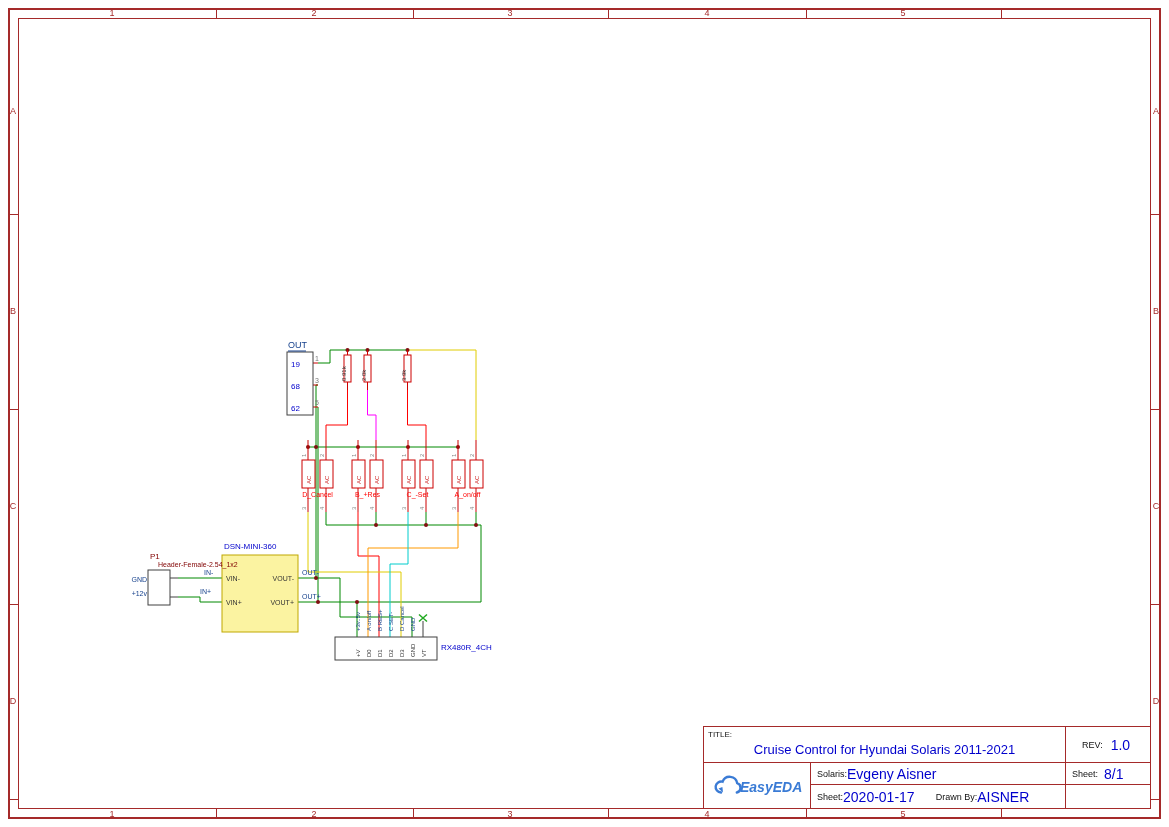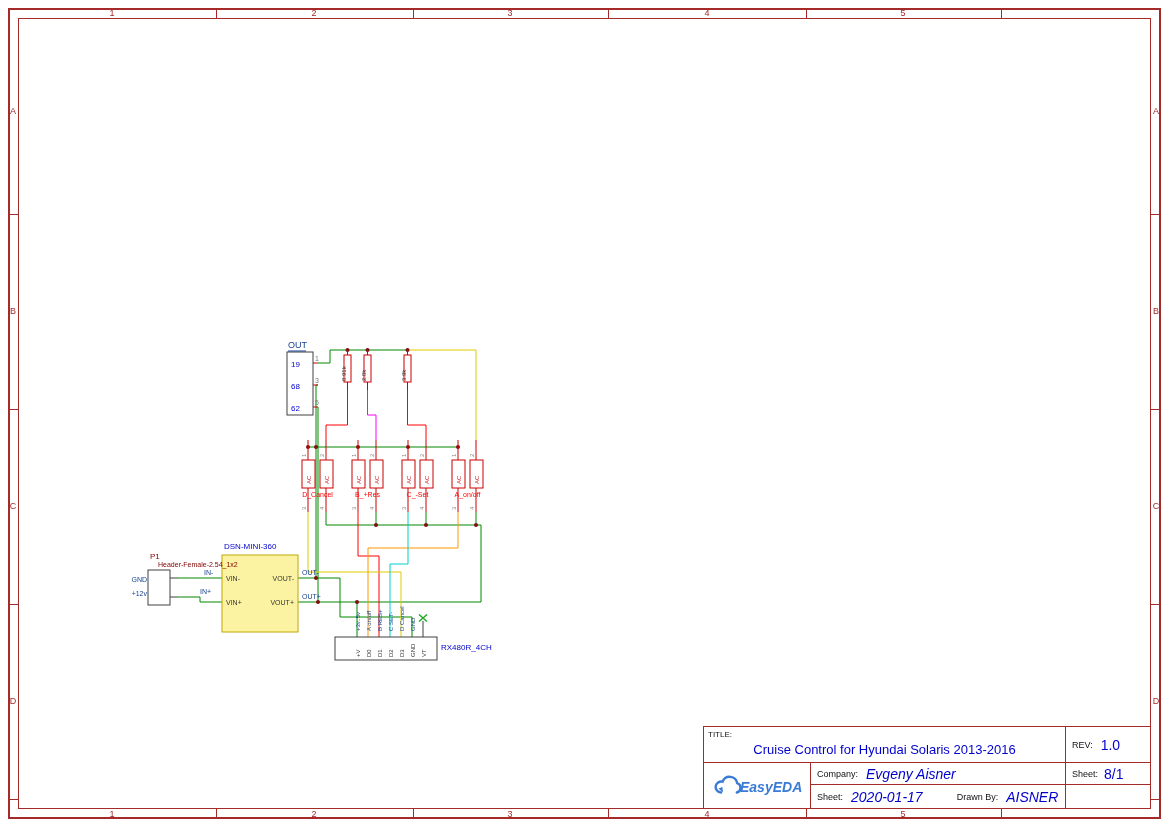--- a/index.html
+++ b/index.html
@@ -10,31 +10,31 @@
   .frame-inner{left:18px;top:18px;width:1133px;height:791px;border:1px solid #A52A2A;box-sizing:border-box;}
   .tickv{width:1px;height:10px;background:#A52A2A;}
   .tickh{width:10px;height:1px;background:#A52A2A;}
   .grid-label{color:#A52A2A;font-size:9px;transform:translate(-50%,-50%);line-height:1;}
   
   .tb{left:703px;top:726px;width:448px;height:83px;border:1px solid #A52A2A;box-sizing:border-box;display:flex;flex-direction:column;background:#fff;}
   .tb .r1{display:flex;height:38px;border-bottom:1px solid #A52A2A;box-sizing:border-box;}
   .tb .titlecell{flex:1;position:relative;}
   .tb .titlelabel{position:absolute;left:4px;top:3px;font-size:8px;color:#111;}
   .tb .titletext{text-align:center;padding-top:15px;font-size:13px;color:#0000CC;}
-  .tb .revcell{width:85px;border-left:1px solid #A52A2A;box-sizing:border-box;display:flex;align-items:center;padding-left:6px;gap:8px;}
+  .tb .revcell{width:85px;border-left:1px solid #A52A2A;box-sizing:border-box;display:flex;align-items:center;padding-left:16px;gap:8px;}
   .tb .r2{display:flex;height:45px;}
   .tb .logocell{width:107px;border-right:1px solid #A52A2A;box-sizing:border-box;display:flex;align-items:center;justify-content:center;text-align:center;}
   .tb .midcol{flex:1;display:flex;flex-direction:column;}
   .tb .cmprow{height:22px;border-bottom:1px solid #A52A2A;box-sizing:border-box;display:flex;align-items:center;padding-left:6px;}
   .tb .daterow{height:23px;display:flex;align-items:center;padding-left:6px;}
   .tb .rightcol{width:85px;border-left:1px solid #A52A2A;box-sizing:border-box;display:flex;flex-direction:column;}
   .tb .sheetrow{height:22px;border-bottom:1px solid #A52A2A;box-sizing:border-box;display:flex;align-items:center;padding-left:6px;gap:6px;}
   .lab{font-size:9px;color:#111;}
   .val{font-size:14px;color:#0000CC;}
-  .ml8{margin-left:8px;font-style:italic;} .ml26{margin-left:34px;}
+  .ml8{} .ml26{margin-left:21px;}
   
   #schem{left:0;top:0;width:1169px;height:827px;}
   .w{fill:none;stroke-width:1;}
   .wg{stroke:#008800;} .wr{stroke:#FF0000;} .wy{stroke:#E0CC00;}
   .wo{stroke:#FF9900;} .wc{stroke:#00CCCC;} .wm{stroke:#FF00FF;}
   .sp{stroke:#CC0000;fill:none;stroke-width:1;}
   .sr{fill:#FFFFFF;stroke:#CC0000;stroke-width:1;}
   .sd{stroke:#404040;fill:#FFFFFF;stroke-width:1;}
   .sdl{stroke:#404040;fill:none;stroke-width:1;}
   .dsnbox{fill:#FBF3A1;stroke:#C0A800;stroke-width:1;}
@@ -273,38 +273,38 @@
   </g>
   <g>
     <path d="M419,614.5 L427,621.5 M419,621.5 L427,614.5" stroke="#22AA22" stroke-width="1.5" fill="none"></path>
   </g>
 </svg>
 
 <div class="abs tb">
   <div class="r1">
     <div class="titlecell">
       <span class="titlelabel">TITLE:</span>
-      <div class="titletext">Cruise Control for Hyundai Solaris 2013-2016</div>
+      <div class="titletext">Cruise Control for Hyundai Solaris 2011-2021</div>
     </div>
     <div class="revcell">
       <span class="lab">REV:</span>
       <span class="val">1.0</span>
     </div>
   </div>
   <div class="r2">
     <div class="logocell">
       <svg width="100" height="28" viewBox="0 0 100 28">
         <path d="M14 20.5 a5.5 5.5 0 1 1 1.6-10.8 a7.6 7.6 0 0 1 14.6 1.4 a4.9 4.9 0 0 1 -0.4 9.4" fill="none" stroke="#3A7BD5" stroke-width="2.4" stroke-linecap="round"></path>
         <path d="M11.5 16.5 l4.5 4 l-0.6 -5.5 z" fill="#3A7BD5"></path>
         <text x="33" y="20" font-size="14" font-weight="bold" font-style="italic" fill="#3A7BD5">EasyEDA</text>
       </svg>
     </div>
     <div class="midcol">
       <div class="cmprow">
-        <span class="lab">Company:</span>
+        <span class="lab">Solaris:</span>
         <span class="val ml8">Evgeny Aisner</span>
       </div>
       <div class="daterow">
         <span class="lab">Sheet:</span>
         <span class="val ml8">2020-01-17</span>
         <span class="lab ml26">Drawn By:</span>
         <span class="val ml8">AISNER</span>
       </div>
     </div>
     <div class="rightcol">

